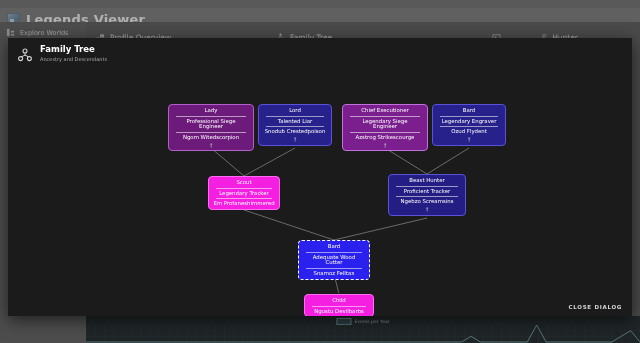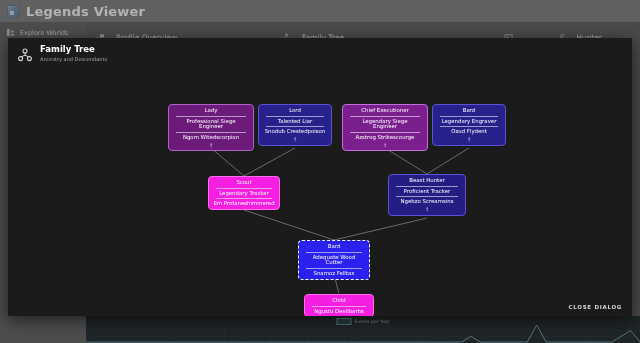--- a/index.html
+++ b/index.html
@@ -9,21 +9,21 @@
   }
   #app {
     position: relative;
     width: 640px; height: 343px;
     overflow: hidden;
     background: #808080;
   }
 
   
   .bg-titlebar {
-    position: absolute; left: 0; top: 0; width: 640px; height: 22px;
+    position: absolute; left: 0; top: 8px; width: 640px; height: 22px;
     background: #8a8a8a;
     display: flex; align-items: center; gap: 6px;
     padding-left: 7px; box-sizing: border-box;
   }
   .app-logo {
     width: 13px; height: 13px;
     background: linear-gradient(135deg,#9fb7cc 0%,#7d95ad 50%,#6b8399 100%);
     border: 1px solid #6f8496;
     box-sizing: border-box;
     position: relative;
@@ -47,21 +47,21 @@
   }
   .bg-content {
     position: absolute; left: 86px; top: 22px; width: 554px; height: 321px;
     background: #6a6a6a;
   }
   .bg-tabs {
     position: absolute; left: 0; top: 6px; width: 100%; height: 18px;
     display: flex; align-items: center;
   }
   .bg-tab {
-    display: flex; align-items: center; gap: 11px;
+    display: flex; align-items: center; gap: 5px;
     font-size: 7.5px; color: #f0f0f0; padding: 0 10px;
     white-space: nowrap;
     text-decoration: underline;
   }
   .tabico { width: 9px; height: 9px; opacity: .85; display:inline-block; }
 
   
   .bg-chart {
     position: absolute; left: 86px; top: 316px; width: 554px; height: 27px;
     background: #2d3538;

